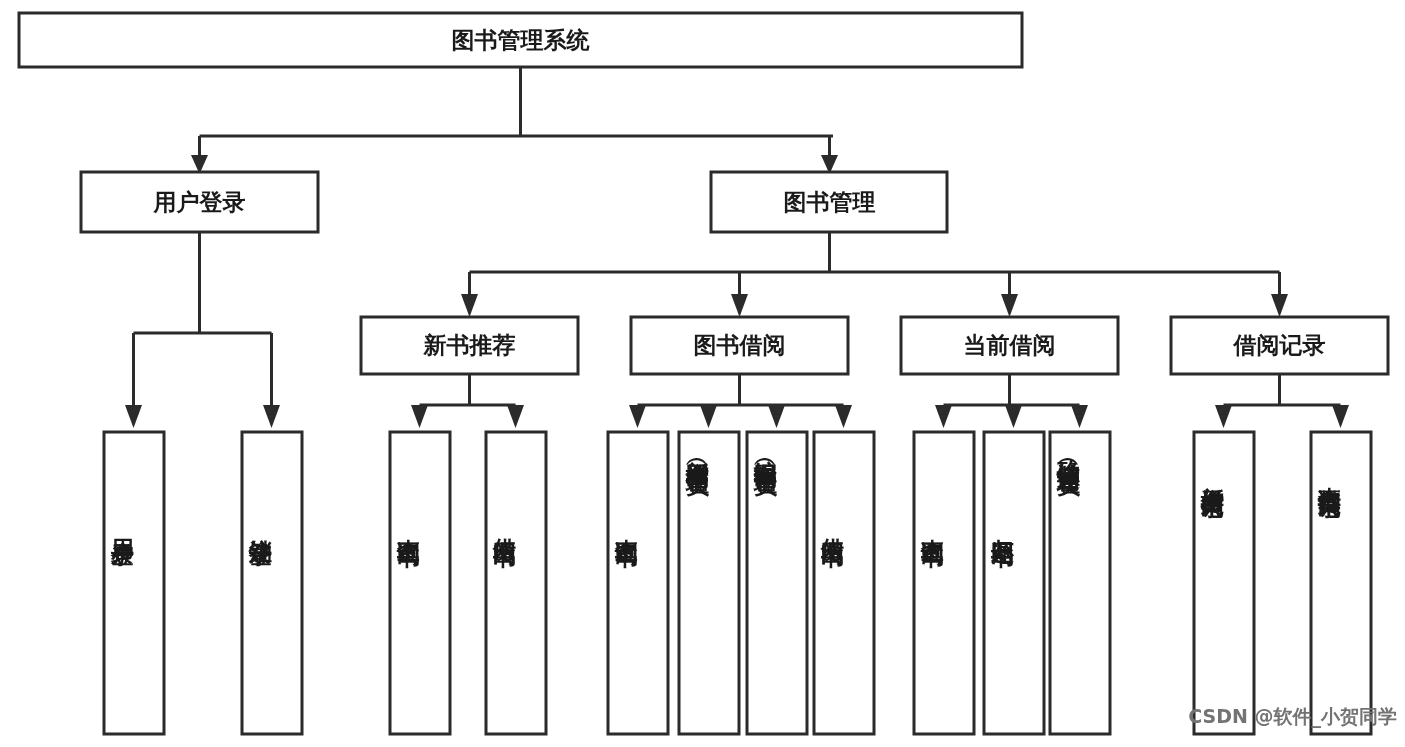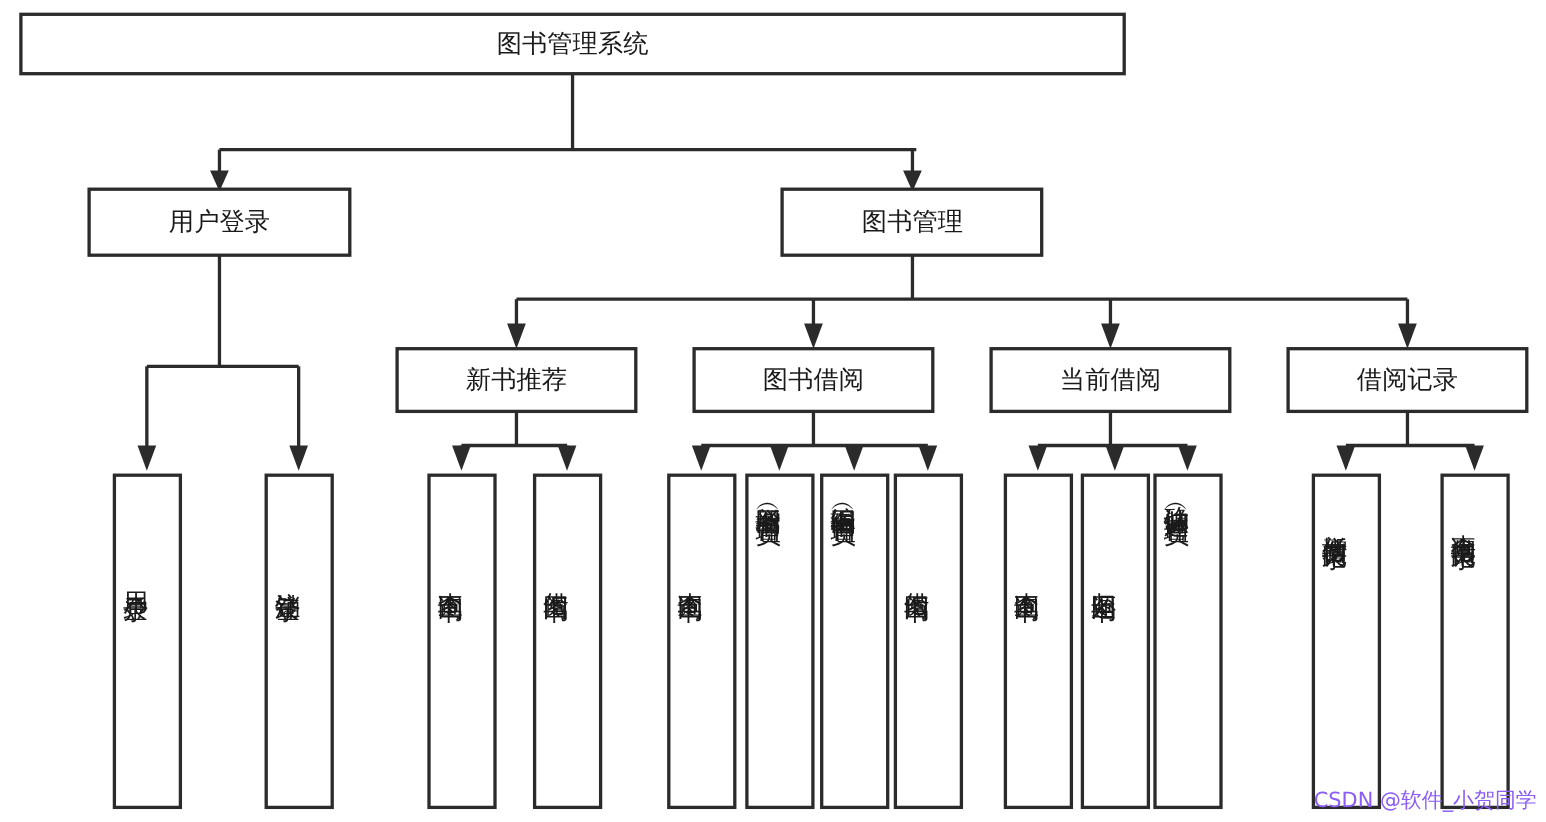--- a/index.html
+++ b/index.html
@@ -11,20 +11,21 @@
     width: 1405px;
     height: 747px;
     font-family: "DejaVu Sans", "Liberation Sans", sans-serif;
     overflow: hidden;
   }
   #diagram-root {
     position: relative;
     width: 1405px;
     height: 747px;
     background: #ffffff;
+    font-weight: bold;
   }
   svg.diagram-canvas {
     position: absolute;
     top: 0;
     left: 0;
     width: 1405px;
     height: 747px;
   }
   .node-box {
     fill: #ffffff;
@@ -56,24 +57,24 @@
     font-size: 23px;
     line-height: 1.04;
     color: #1a1a1a;
     letter-spacing: 2px;
     white-space: nowrap;
     pointer-events: none;
   }
   .watermark {
     position: absolute;
     right: 8px;
-    bottom: 6px;
+    bottom: 17px;
     font-family: "DejaVu Sans", "Liberation Sans", sans-serif;
     font-size: 19px;
-    color: #8b5cf6;
+    color: #737373;
     white-space: nowrap;
   }
 </style>
 </head>
 <body>
 
 <div id="diagram-root">
 
   <svg class="diagram-canvas" viewBox="0 0 1405 747" xmlns="http://www.w3.org/2000/svg">
 

